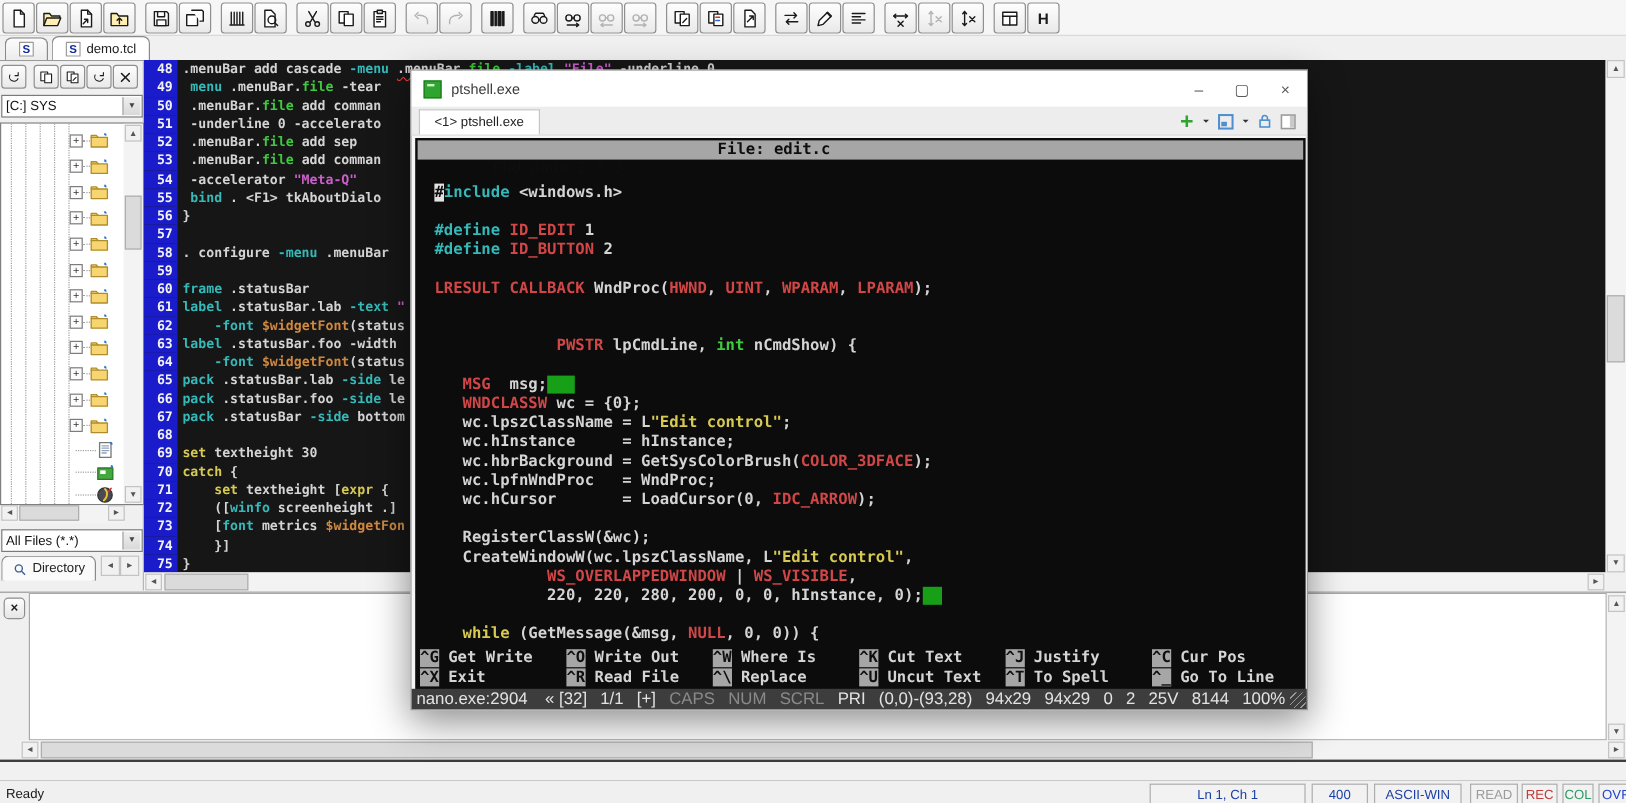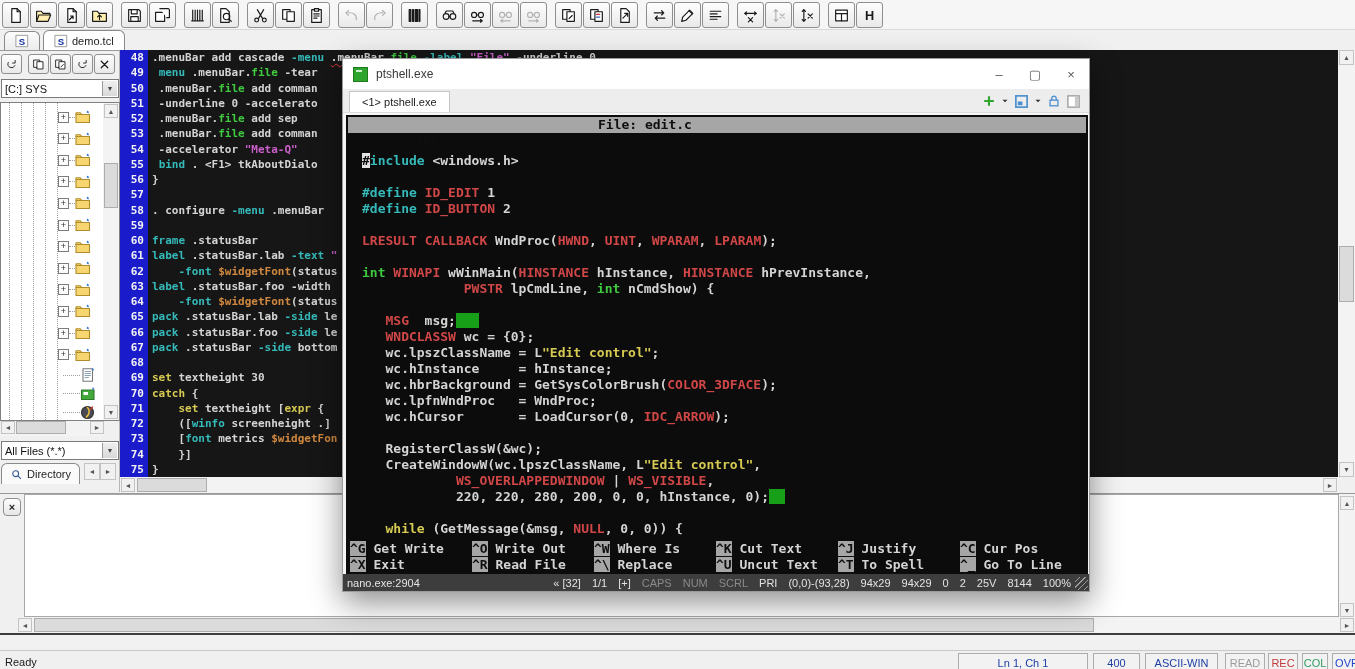--- a/index.html
+++ b/index.html
@@ -85,21 +85,21 @@
   #nano-file{position:absolute;left:250px;top:0;}
   .nline{position:absolute;left:16px;white-space:pre;margin-top:12px;}
   .n-cur{background:#E2E2E2;color:#0C0C0C;}
   .n-gb{background:#17A017;color:transparent;}
   #nano-msg{position:absolute;left:0;top:410px;width:100%;text-align:center;}
   #nano-msg span{background:#A6A6A6;color:#0E0E0E;white-space:pre;}
   .srow{position:absolute;left:4px;width:736px;display:flex;}
   .sitem{width:122px;flex:none;white-space:pre;}
   .skey{background:#A6A6A6;color:#0E0E0E;}
   #pt-status{position:absolute;left:0;bottom:0;right:0;height:17px;background:#3D3D3D;color:#E3E3E3;
-    font-size:11px;display:flex;align-items:center;padding:0 4px;}
+    font-size:14px;display:flex;align-items:flex-start;padding:0 4px;}
   #pt-status .items{margin-left:auto;display:flex;gap:11px;align-items:center;margin-right:14px;}
   #pt-status .dim{color:#8A8A8A;}
   #grip{position:absolute;right:1px;bottom:1px;width:13px;height:13px;
     background:repeating-linear-gradient(135deg,transparent 0 3px,#9A9A9A 3px 4px);}
   svg{display:block;}
 </style>
 </head>
 <body>
 
 <div id="toolbar">
@@ -667,21 +667,20 @@
       <span>  GNU nano 2.5.3</span>
       <span id="nano-file">File: edit.c</span>
     </div>
   <div class="nline" style="top: 26px;"><span class="n-cur">#</span><span class="c-t">include</span><span class="c-w"> &lt;windows.h&gt;</span></div>
       <div class="nline" style="top: 42px;"></div>
       <div class="nline" style="top: 58px;"><span class="c-t">#define</span><span class="c-w"> </span><span class="c-r">ID_EDIT</span><span class="c-w"> 1</span></div>
       <div class="nline" style="top: 74px;"><span class="c-t">#define</span><span class="c-w"> </span><span class="c-r">ID_BUTTON</span><span class="c-w"> 2</span></div>
       <div class="nline" style="top: 90px;"></div>
       <div class="nline" style="top: 106px;"><span class="c-r">LRESULT</span><span class="c-w"> </span><span class="c-r">CALLBACK</span><span class="c-w"> WndProc(</span><span class="c-r">HWND</span><span class="c-w">, </span><span class="c-r">UINT</span><span class="c-w">, </span><span class="c-r">WPARAM</span><span class="c-w">, </span><span class="c-r">LPARAM</span><span class="c-w">);</span></div>
       <div class="nline" style="top: 122px;"></div>
-      <div class="nline" style="top: 138px;"><span class="c-g">int</span><span class="c-w"> </span><span class="c-r">WINAPI</span><span class="c-w"> wWinMain(</span><span class="c-r">HINSTANCE</span><span class="c-w"> hInstance, </span><span class="c-r">HINSTANCE</span><span class="c-w"> hPrevInstance,</span></div>
       <div class="nline" style="top: 154px;"><span class="c-w">             </span><span class="c-r">PWSTR</span><span class="c-w"> lpCmdLine, </span><span class="c-g">int</span><span class="c-w"> nCmdShow) {</span></div>
       <div class="nline" style="top: 170px;"></div>
       <div class="nline" style="top: 186px;"><span class="c-w">   </span><span class="c-r">MSG</span><span class="c-w">  msg;</span><span class="n-gb">   </span></div>
       <div class="nline" style="top: 202px;"><span class="c-w">   </span><span class="c-r">WNDCLASSW</span><span class="c-w"> wc = {0};</span></div>
       <div class="nline" style="top: 218px;"><span class="c-w">   wc.lpszClassName = L</span><span class="c-y">"Edit control"</span><span class="c-w">;</span></div>
       <div class="nline" style="top: 234px;"><span class="c-w">   wc.hInstance     = hInstance;</span></div>
       <div class="nline" style="top: 250px;"><span class="c-w">   wc.hbrBackground = GetSysColorBrush(</span><span class="c-r">COLOR_3DFACE</span><span class="c-w">);</span></div>
       <div class="nline" style="top: 266px;"><span class="c-w">   wc.lpfnWndProc   = WndProc;</span></div>
       <div class="nline" style="top: 282px;"><span class="c-w">   wc.hCursor       = LoadCursor(0, </span><span class="c-r">IDC_ARROW</span><span class="c-w">);</span></div>
       <div class="nline" style="top: 298px;"></div>

